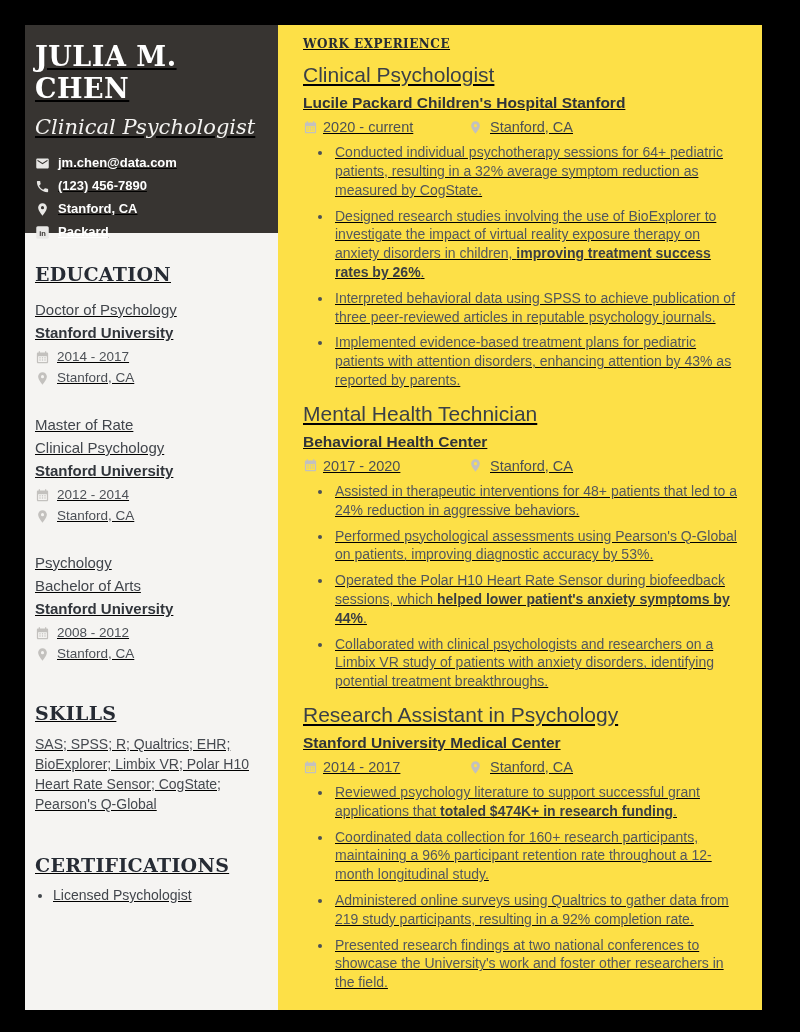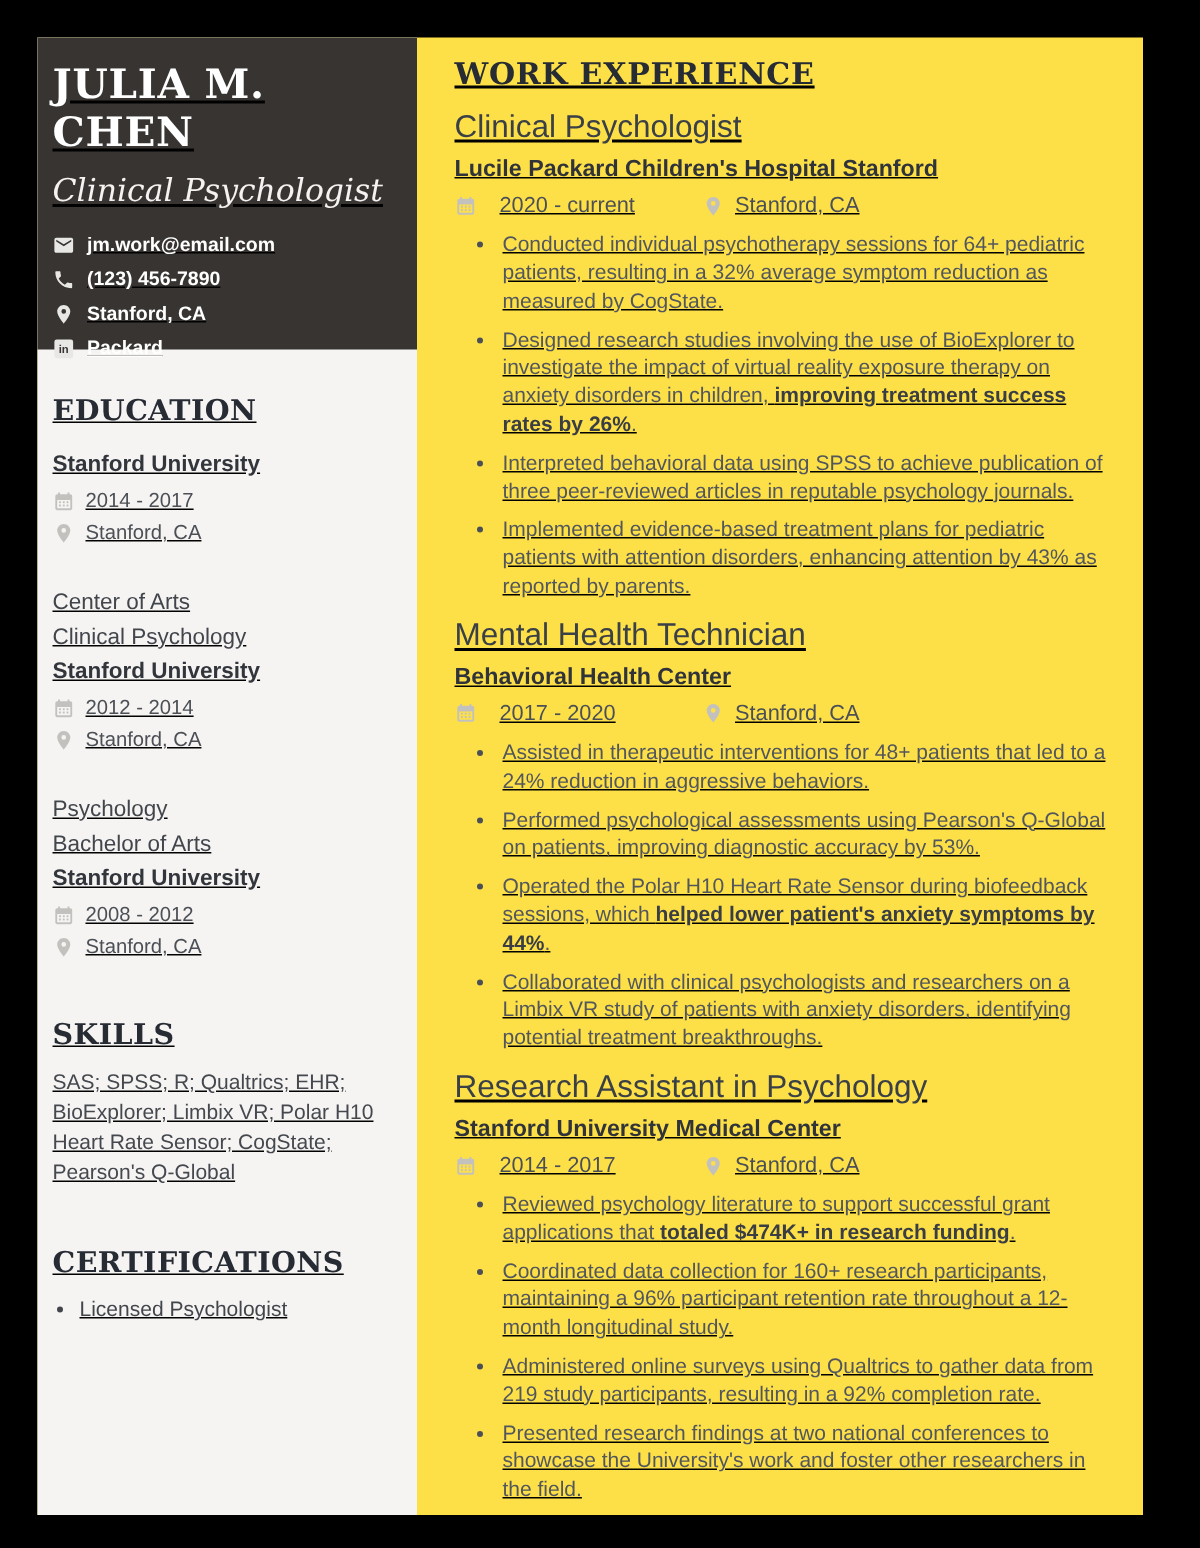--- a/index.html
+++ b/index.html
@@ -75,37 +75,37 @@
   .cert-list { margin-top: 9px; padding-left: 18px; }
   .cert-list li {
     font-size: 14px; color: #42464c; line-height: 20px;
   }
   .cert-list li::marker { color: #42464c; }
   
   .main {
     flex: 1;
     padding: 12px 20px 0 25px;
   }
-  .main-heading { font-size: 20px; letter-spacing: 0.5px; }
+  .main-heading { font-size: 12px; letter-spacing: 0.5px; }
   .job { margin-top: 11px; }
   .job + .job { }
   .job-title {
     font-size: 21px; font-weight: 400;
     color: #3b4047; line-height: 1.2;
   }
   .job-company {
     font-size: 15.5px; font-weight: 700;
     color: #30343a; margin-top: 7px;
   }
   .job-meta {
     display: flex; align-items: center;
     margin-top: 7px;
     font-size: 14.5px; color: #4c5056;
   }
-  .job-meta .meta-date { display: flex; align-items: center; gap: 15px; width: 165px; }
+  .job-meta .meta-date { display: flex; align-items: center; gap: 5px; width: 165px; }
   .job-meta .meta-loc  { display: flex; align-items: center; gap: 7px; }
   .bullets { margin-top: 8px; padding-left: 30px; }
   .bullets li {
     font-size: 14px; color: #53575d; line-height: 18.8px;
     margin-bottom: 7px;
     padding-left: 2px;
   }
   .bullets li::marker { color: #4c5056; }
   .bullets li b { font-weight: 700; color: #3a3e44; }
 </style>
@@ -118,21 +118,21 @@
     <div class="header-box">
       <div class="person-name">JULIA M. CHEN</div>
       <div class="person-title">Clinical Psychologist</div>
       <div class="contact">
           <div class="contact-row">
             <span class="ic ic-white">
               <svg viewBox="0 0 24 24" fill="currentColor">
                 <path d="M20 4H4c-1.1 0-2 .9-2 2v12c0 1.1.9 2 2 2h16c1.1 0 2-.9 2-2V6c0-1.1-.9-2-2-2zm0 4-8 5-8-5V6l8 5 8-5v2z"></path>
               </svg>
             </span>
-            <span>jm.work@email.com</span>
+            <span>jm.chen@data.com</span>
           </div>
           <div class="contact-row">
             <span class="ic ic-white">
               <svg viewBox="0 0 24 24" fill="currentColor">
                 <path d="M6.62 10.79c1.44 2.83 3.76 5.14 6.59 6.59l2.2-2.2c.27-.27.67-.36 1.02-.24 1.12.37 2.33.57 3.57.57.55 0 1 .45 1 1V20c0 .55-.45 1-1 1-9.39 0-17-7.61-17-17 0-.55.45-1 1-1h3.5c.55 0 1 .45 1 1 0 1.25.2 2.45.57 3.57.11.35.03.74-.25 1.02l-2.2 2.2z"></path>
               </svg>
             </span>
             <span>(123) 456-7890</span>
           </div>
           <div class="contact-row">
@@ -152,20 +152,21 @@
             </span>
             <span class="link">Packard</span>
           </div>
         </div>
     </div>
 
     <section class="side-section">
       <h2 class="side-heading">EDUCATION</h2>
       <div>
           <div class="edu-entry">
+            <div class="edu-degree">Doctor of Psychology</div>
             <div class="edu-school">Stanford University</div>
             <div class="meta-row">
               <span class="ic ic-gray">
                 <svg viewBox="0 0 24 24" fill="currentColor">
                   <path d="M19 4h-1V2h-2v2H8V2H6v2H5c-1.1 0-2 .9-2 2v13c0 1.1.9 2 2 2h14c1.1 0 2-.9 2-2V6c0-1.1-.9-2-2-2zm0 15H5v-9h14v9z"></path>
                   <rect x="7" y="11.5" width="2" height="2"></rect>
                   <rect x="11" y="11.5" width="2" height="2"></rect>
                   <rect x="15" y="11.5" width="2" height="2"></rect>
                   <rect x="7" y="15" width="2" height="2"></rect>
                   <rect x="11" y="15" width="2" height="2"></rect>
@@ -177,21 +178,21 @@
             <div class="meta-row">
               <span class="ic ic-gray">
                 <svg viewBox="0 0 24 24" fill="currentColor">
                   <path d="M12 2C8.13 2 5 5.13 5 8.93 5 14.18 12 22 12 22s7-7.82 7-13.07C19 5.13 15.87 2 12 2zm0 9.5a2.5 2.5 0 1 1 0-5 2.5 2.5 0 0 1 0 5z"></path>
                 </svg>
               </span>
               <span>Stanford, CA</span>
             </div>
           </div>
           <div class="edu-entry">
-            <div class="edu-degree">Center of Arts</div>
+            <div class="edu-degree">Master of Rate</div>
             <div class="edu-degree">Clinical Psychology</div>
             <div class="edu-school">Stanford University</div>
             <div class="meta-row">
               <span class="ic ic-gray">
                 <svg viewBox="0 0 24 24" fill="currentColor">
                   <path d="M19 4h-1V2h-2v2H8V2H6v2H5c-1.1 0-2 .9-2 2v13c0 1.1.9 2 2 2h14c1.1 0 2-.9 2-2V6c0-1.1-.9-2-2-2zm0 15H5v-9h14v9z"></path>
                   <rect x="7" y="11.5" width="2" height="2"></rect>
                   <rect x="11" y="11.5" width="2" height="2"></rect>
                   <rect x="15" y="11.5" width="2" height="2"></rect>
                   <rect x="7" y="15" width="2" height="2"></rect>

